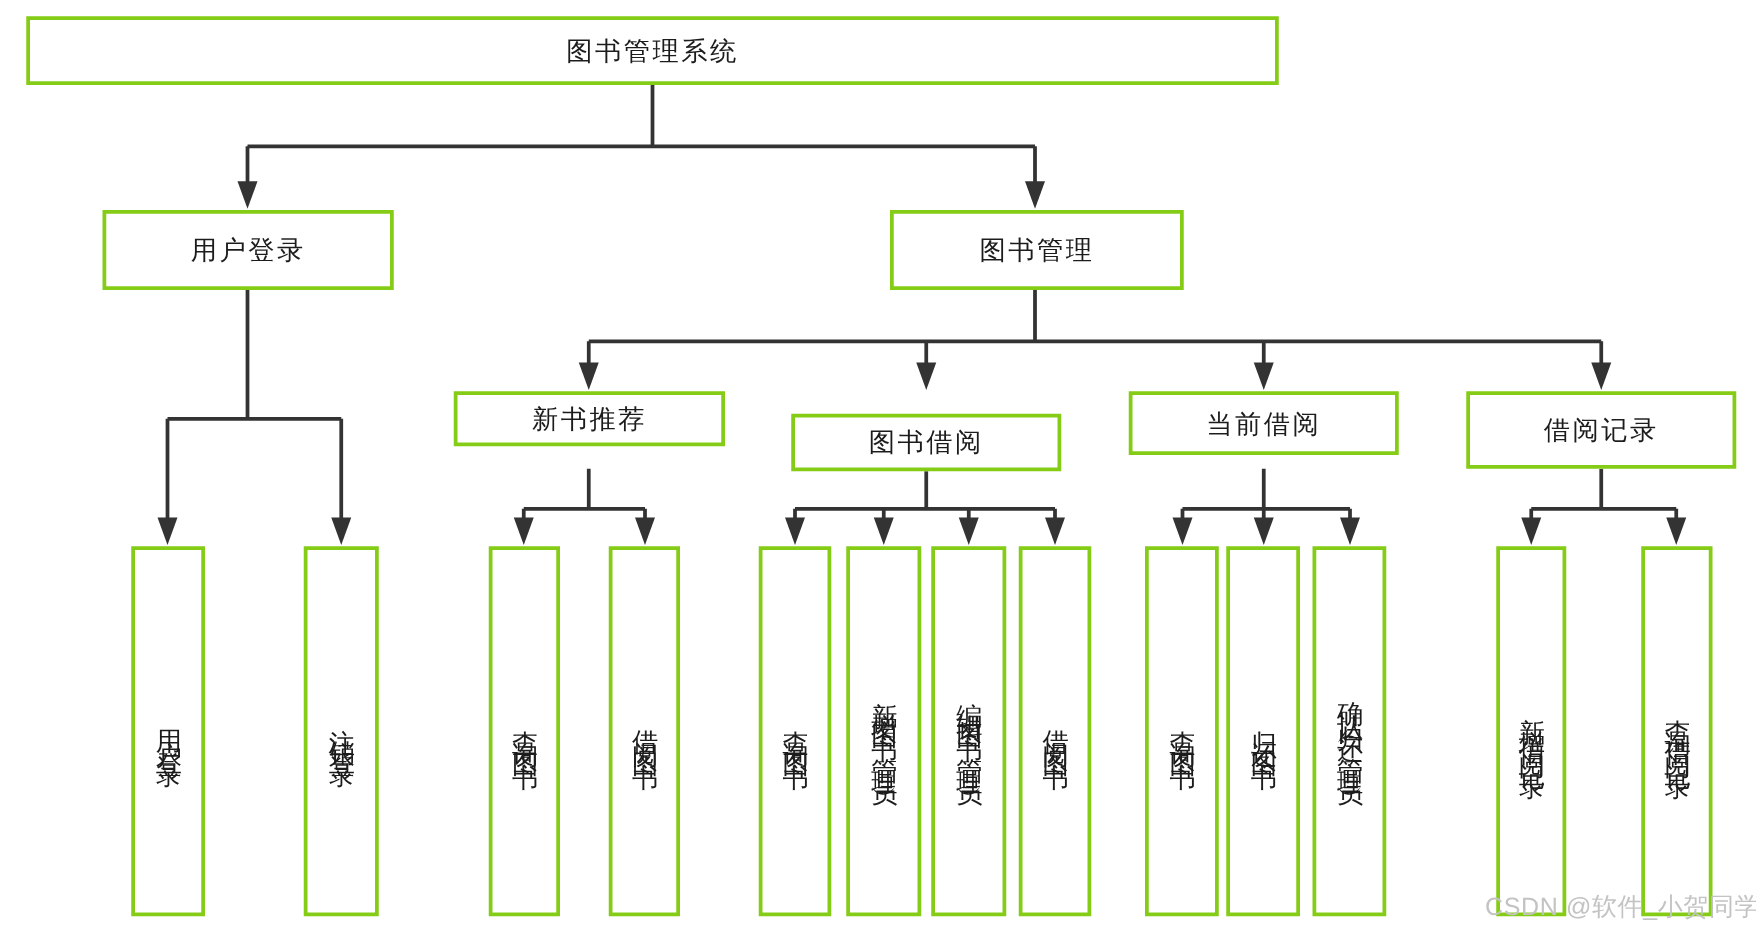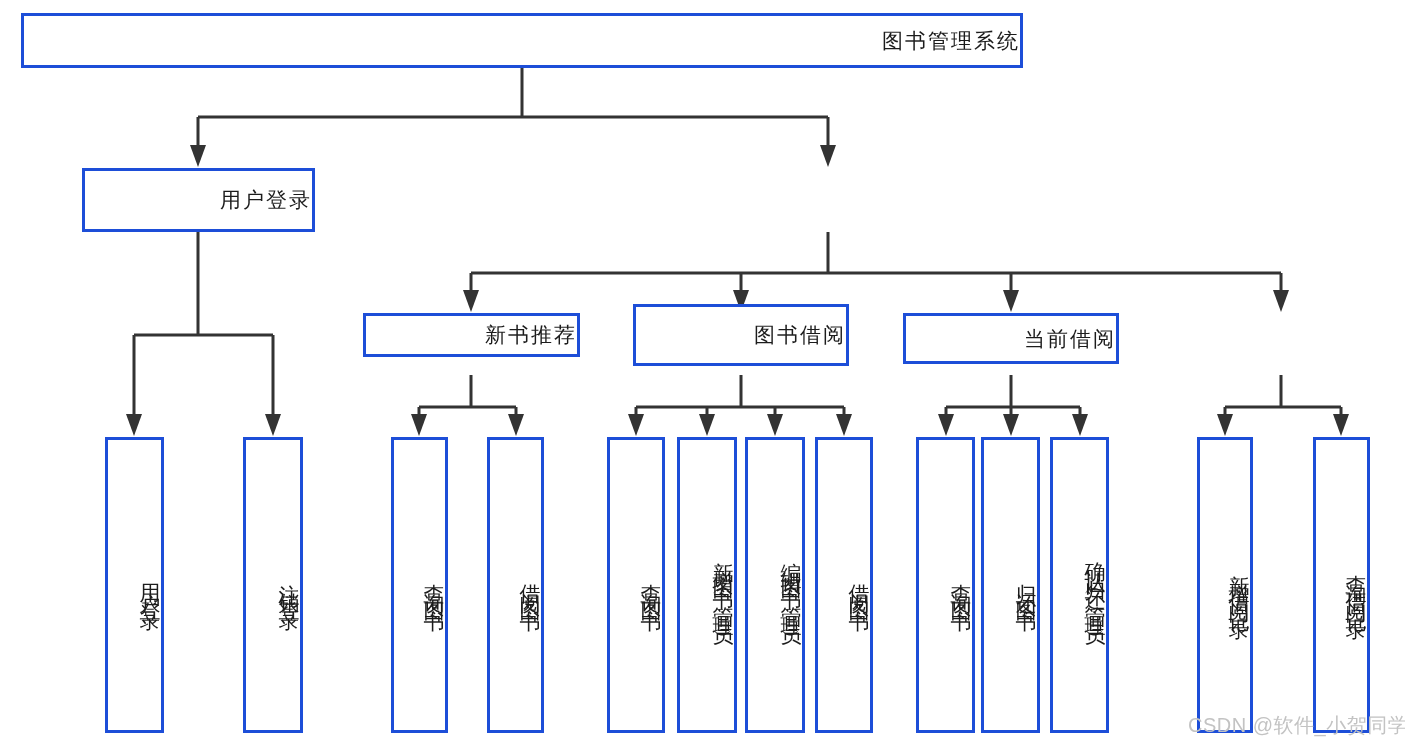--- a/index.html
+++ b/index.html
@@ -7,25 +7,25 @@
     position:relative;
     width:1405px;height:747px;
     background:#ffffff;
     font-family:"Liberation Sans","DejaVu Sans",sans-serif;
     overflow:hidden;
   }
   #wires{position:absolute;left:0;top:0;z-index:1;}
   .node{
     position:absolute;
     box-sizing:border-box;
-    border:3px solid #1d4ed8;
+    border:3px solid #84cc16;
     background:#ffffff;
     display:flex;
     align-items:center;
-    justify-content:flex-end;
+    justify-content:center;
     color:#1c1c1c;
     z-index:2;
   }
   .node.h span{
     font-size:21px;
     letter-spacing:2px;
     white-space:nowrap;
   }
   .node.v span{
     writing-mode:vertical-rl;
@@ -93,29 +93,35 @@
     </g>
   </svg>
 
   <div class="node h" style="left:21px;top:13px;width:1002px;height:55px">
     <span>图书管理系统</span>
   </div>
 
   <div class="node h" style="left:82px;top:168px;width:233px;height:64px">
     <span>用户登录</span>
   </div>
+  <div class="node h" style="left:712px;top:168px;width:235px;height:64px">
+    <span>图书管理</span>
+  </div>
 
   <div class="node h" style="left:363px;top:313px;width:217px;height:44px">
     <span>新书推荐</span>
   </div>
-  <div class="node h" style="left:633px;top:304px;width:216px;height:62px">
+  <div class="node h" style="left:633px;top:331px;width:216px;height:46px">
     <span>图书借阅</span>
   </div>
   <div class="node h" style="left:903px;top:313px;width:216px;height:51px">
     <span>当前借阅</span>
+  </div>
+  <div class="node h" style="left:1173px;top:313px;width:216px;height:62px">
+    <span>借阅记录</span>
   </div>
 
   <div class="node v" style="left:105px;top:437px;width:59px;height:296px">
     <span>用户登录</span>
   </div>
   <div class="node v" style="left:243px;top:437px;width:60px;height:296px">
     <span>注销登录</span>
   </div>
 
   <div class="node v" style="left:391px;top:437px;width:57px;height:296px">

